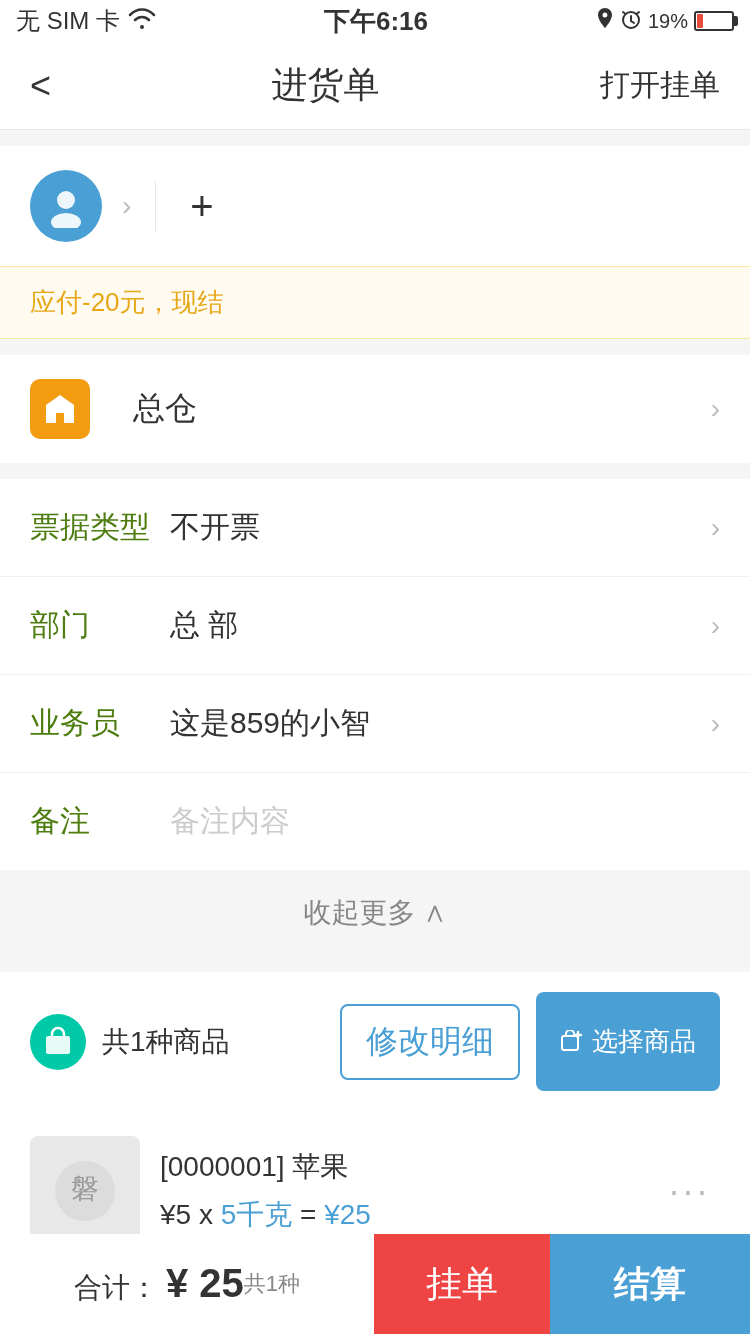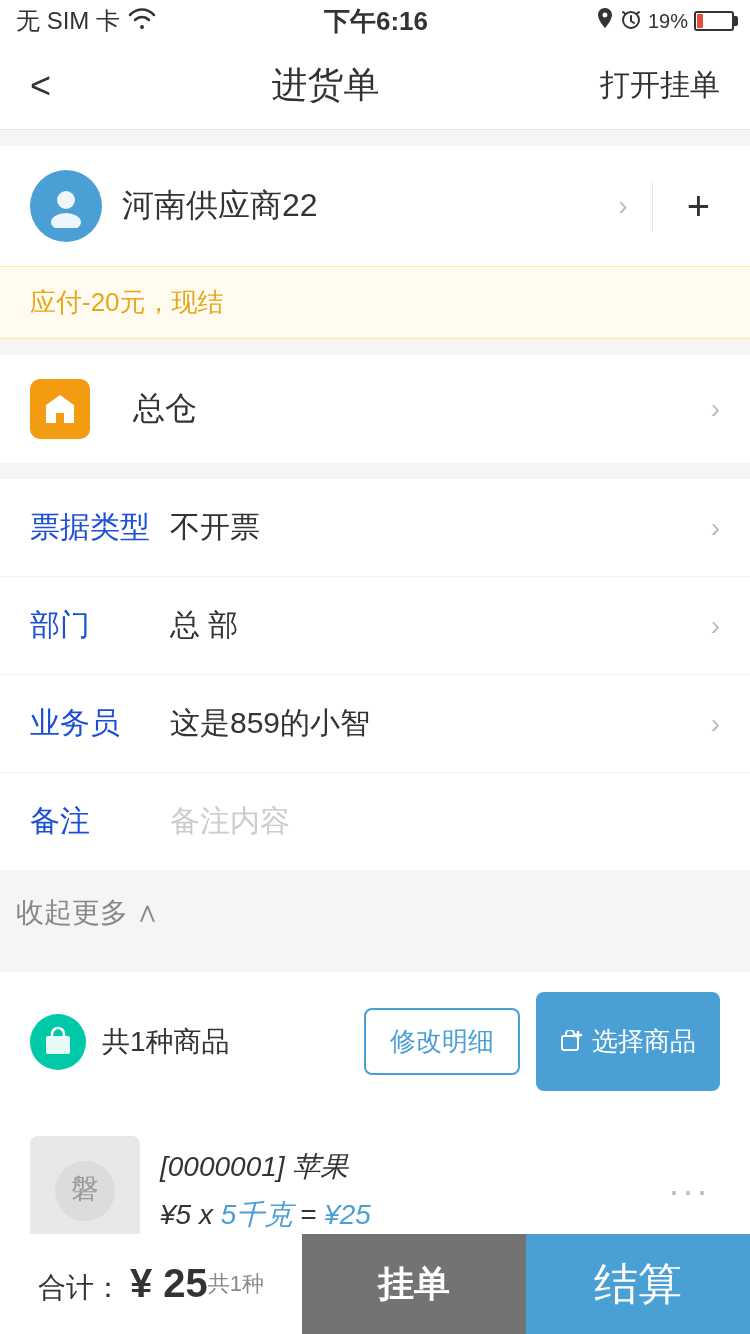--- a/index.html
+++ b/index.html
@@ -103,35 +103,36 @@
     
     .form-row {
       display: flex;
       align-items: center;
       padding: 28px 30px;
       background: #fff;
       border-top: 1px solid #f0f0f0;
     }
     .form-label {
       font-size: 30px;
-      color: #1d4ed8;
+      color: #4d7c0f;
       width: 140px;
       flex-shrink: 0;
     }
     .form-value {
       flex: 1;
       font-size: 30px;
       color: #333;
     }
     .form-value.placeholder {
       color: #ccc;
     }
 
     
     .collapse-toggle {
+      text-align: center;
       padding: 24px 16px;
       background: #f5f5f5;
       font-size: 28px;
       color: #888;
       cursor: pointer;
     }
 
     
     .products-header {
       background: #fff;
@@ -143,21 +144,21 @@
     }
     .products-icon {
       width: 56px; height: 56px; border-radius: 50%; background: #00c9a7;
       display: flex; align-items: center; justify-content: center;
       flex-shrink: 0;
     }
     .products-count { flex: 1; font-size: 28px; color: #333; }
     .btn-outline {
       border: 2px solid #4a9fd4; color: #4a9fd4;
       padding: 14px 24px; border-radius: 8px;
-      font-size: 26px; background: #fff; cursor: pointer;
+      font-size: 32px; background: #fff; cursor: pointer;
     }
     .btn-solid-blue {
       background: #4a9fd4; color: #fff;
       padding: 32px 24px; border-radius: 8px;
       font-size: 26px; border: none; cursor: pointer;
       display: flex; align-items: center; gap: 8px;
     }
 
     
     .product-item {
@@ -168,21 +169,21 @@
       padding: 24px 30px;
       gap: 20px;
     }
     .product-thumb {
       width: 110px; height: 110px; background: #e8e8e8;
       border-radius: 8px; flex-shrink: 0;
       display: flex; align-items: center; justify-content: center;
       overflow: hidden;
     }
     .product-thumb svg { width: 70px; height: 70px; }
-    .product-info { flex: 1; font-style: italic; }
+    .product-info { flex: 1; }
     .product-name { font-size: 28px; color: #333; margin-bottom: 10px; }
     .product-price { font-size: 28px; color: #333; }
     .product-price .blue { color: #4a9fd4; }
     .product-price .highlight { color: #4a9fd4; }
     .more-btn { color: #bbb; font-size: 36px; padding: 0 10px; cursor: pointer; letter-spacing: 2px; }
 
     
     .bottom-bar {
       position: fixed;
       bottom: 0;
@@ -197,28 +198,28 @@
       display: flex;
       align-items: center;
       padding: 0 24px;
       justify-content: center;
     }
     .total-row { display: flex; align-items: baseline; gap: 8px; }
     .total-label { font-size: 28px; color: #333; }
     .total-amount { font-size: 40px; font-weight: 600; color: #333; }
     .total-count { font-size: 22px; color: #888; }
     .btn-hang {
-      width: 224px; background: #737373; color: #fff;
+      width: 176px; background: #ef4444; color: #fff;
+      font-size: 36px; font-weight: 400;
+      border: none; cursor: pointer;
+      display: flex; align-items: center; justify-content: center;
+    }
+    .btn-checkout {
+      width: 200px; background: #4a9fd4; color: #fff;
       font-size: 36px; font-weight: 700;
-      border: none; cursor: pointer;
-      display: flex; align-items: center; justify-content: center;
-    }
-    .btn-checkout {
-      width: 224px; background: #4a9fd4; color: #fff;
-      font-size: 44px; font-weight: 400;
       border: none; cursor: pointer;
       display: flex; align-items: center; justify-content: center;
     }
   </style>
 </head>
 <body>
 
 <div class="status-bar">
   <div class="status-left">
     <span>无 SIM 卡</span>
@@ -258,21 +259,20 @@
 </div>
 
 <div class="section">
   <div class="supplier-row">
     <div class="supplier-avatar">
       <svg viewBox="0 0 44 44" fill="none" xmlns="http://www.w3.org/2000/svg">
         <circle cx="22" cy="16" r="9" fill="white" opacity="0.9"></circle>
         <ellipse cx="22" cy="38" rx="15" ry="9" fill="white" opacity="0.9"></ellipse>
       </svg>
     </div>
-    <span class="supplier-name">河南供应商22</span>
     <span class="chevron-right">›</span>
     <div class="divider-v"></div>
     <span class="add-btn">+</span>
   </div>
   <div class="notice-banner">应付-20元，现结</div>
 </div>
 
 <div class="section" style="margin-top:16px;">
   <div class="warehouse-row">
     <div class="warehouse-icon">

